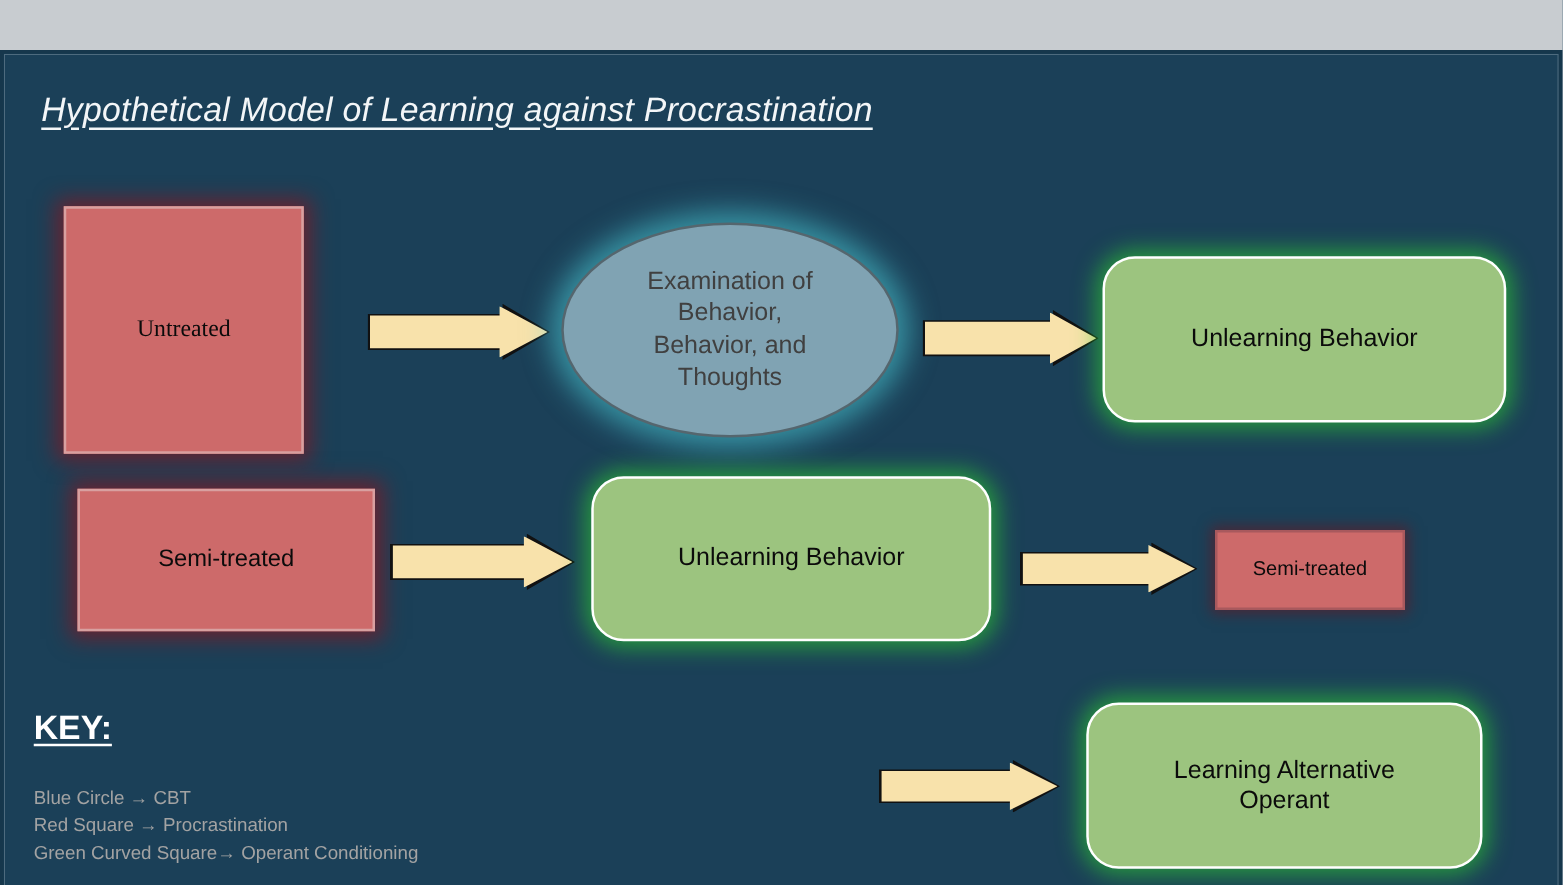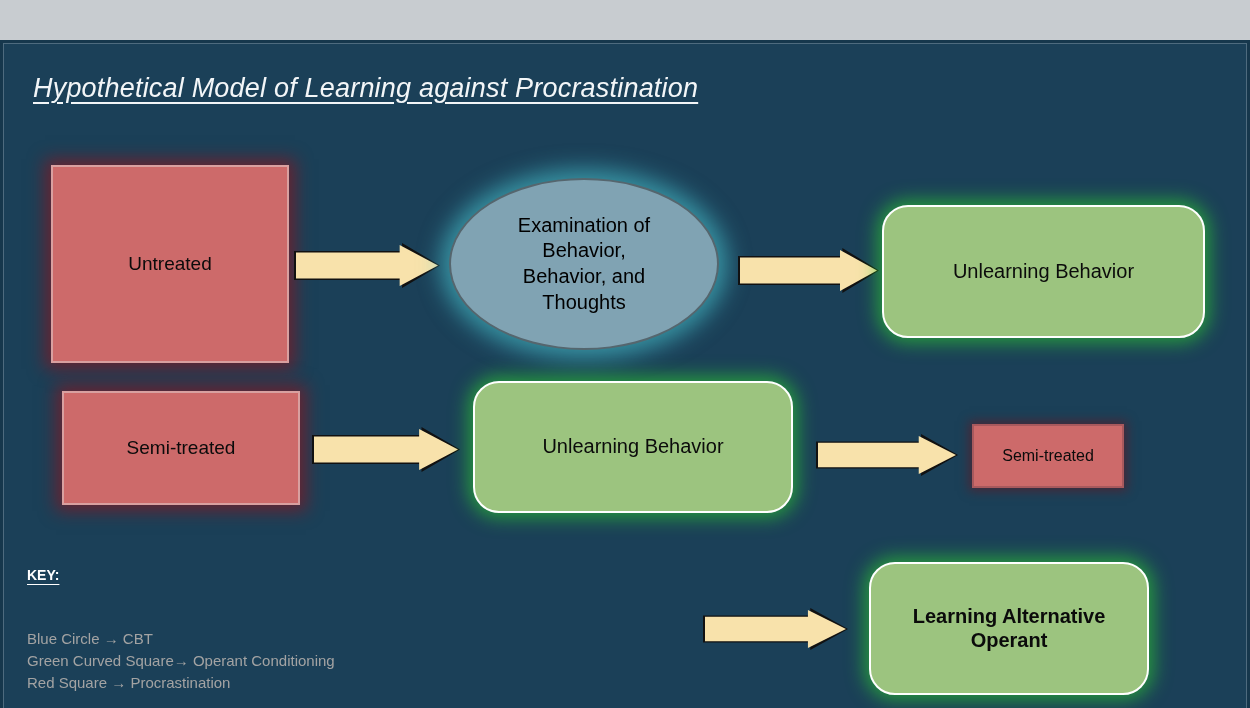--- a/index.html
+++ b/index.html
@@ -73,21 +73,21 @@
     border: 2px solid #ffffff;
     border-radius: 26px;
     box-shadow: 0 0 18px 5px rgba(46, 206, 46, 0.62);
     font-size: 20px;
   }
 
   .ellipse {
     background: #80a3b3;
     border: 2px solid #55666e;
     border-radius: 50%;
-    color: #000000;
+    color: #404040;
     font-size: 20px;
     box-shadow: 0 0 22px 9px rgba(79, 214, 222, 0.55);
     line-height: 1.28;
   }
   .ellipse .txt { padding: 0 34px; }
   .arrow-wrap { position: absolute; }
   .arrow-wrap .arrow-outline {
     position: absolute;
     inset: 0;
     background: #111111;
@@ -100,21 +100,21 @@
     background: #f8e2ab;
     -webkit-clip-path: polygon(0 18%, 73% 18%, 73% 0, 100% 50%, 73% 100%, 73% 82%, 0 82%);
     clip-path: polygon(0 18%, 73% 18%, 73% 0, 100% 50%, 73% 100%, 73% 82%, 0 82%);
   }
 
   
   .key-title {
     position: absolute;
     left: 24px;
     top: 524px;
-    font-size: 14px;
+    font-size: 27px;
     font-weight: bold;
     color: #ffffff;
     text-decoration: underline;
     text-underline-offset: 4px;
   }
   .key-lines {
     position: absolute;
     left: 24px;
     top: 585px;
     color: #a3a3a3;
@@ -123,21 +123,21 @@
     white-space: nowrap;
   }
 </style>
 </head>
 <body>
 
 <div id="slide">
 
   <div class="title">Hypothetical Model of Learning against Procrastination</div>
 
-  <div class="node red-box" style="left:48px; top:122px; width:238px; height:198px;">
+  <div class="node red-box" style="left:48px; top:122px; width:192px; height:198px;font-family:Liberation Serif, serif;">
     <span>Untreated</span>
   </div>
 
   <div class="arrow-wrap" style="left:291px; top:200px; width:146px; height:45px;">
     <div class="arrow-outline"></div>
     <div class="arrow-fill"></div>
   </div>
 
   <div class="node ellipse" style="left:446px; top:135px; width:270px; height:172px;">
     <span class="txt">
@@ -177,28 +177,28 @@
 
   <div class="node red-box small" style="left:969px; top:381px; width:152px; height:64px;">
     <span>Semi-treated</span>
   </div>
 
   <div class="arrow-wrap" style="left:700px; top:565px; width:145px; height:42px;">
     <div class="arrow-outline"></div>
     <div class="arrow-fill"></div>
   </div>
 
-  <div class="node green-box" style="left:866px; top:519px; width:280px; height:133px;font-weight:bold;">
+  <div class="node green-box" style="left:866px; top:519px; width:317px; height:133px;">
     <span>
       <span>Learning Alternative</span><br>
       <span>Operant</span>
     </span>
   </div>
 
   <div class="key-title">KEY:</div>
 
   <div class="key-lines">
     <div>Blue Circle → CBT</div>
+    <div>Red Square → Procrastination</div>
     <div>Green Curved Square→ Operant Conditioning</div>
-    <div>Red Square → Procrastination</div>
   </div>
 
 </div>
 
 </body></html>

